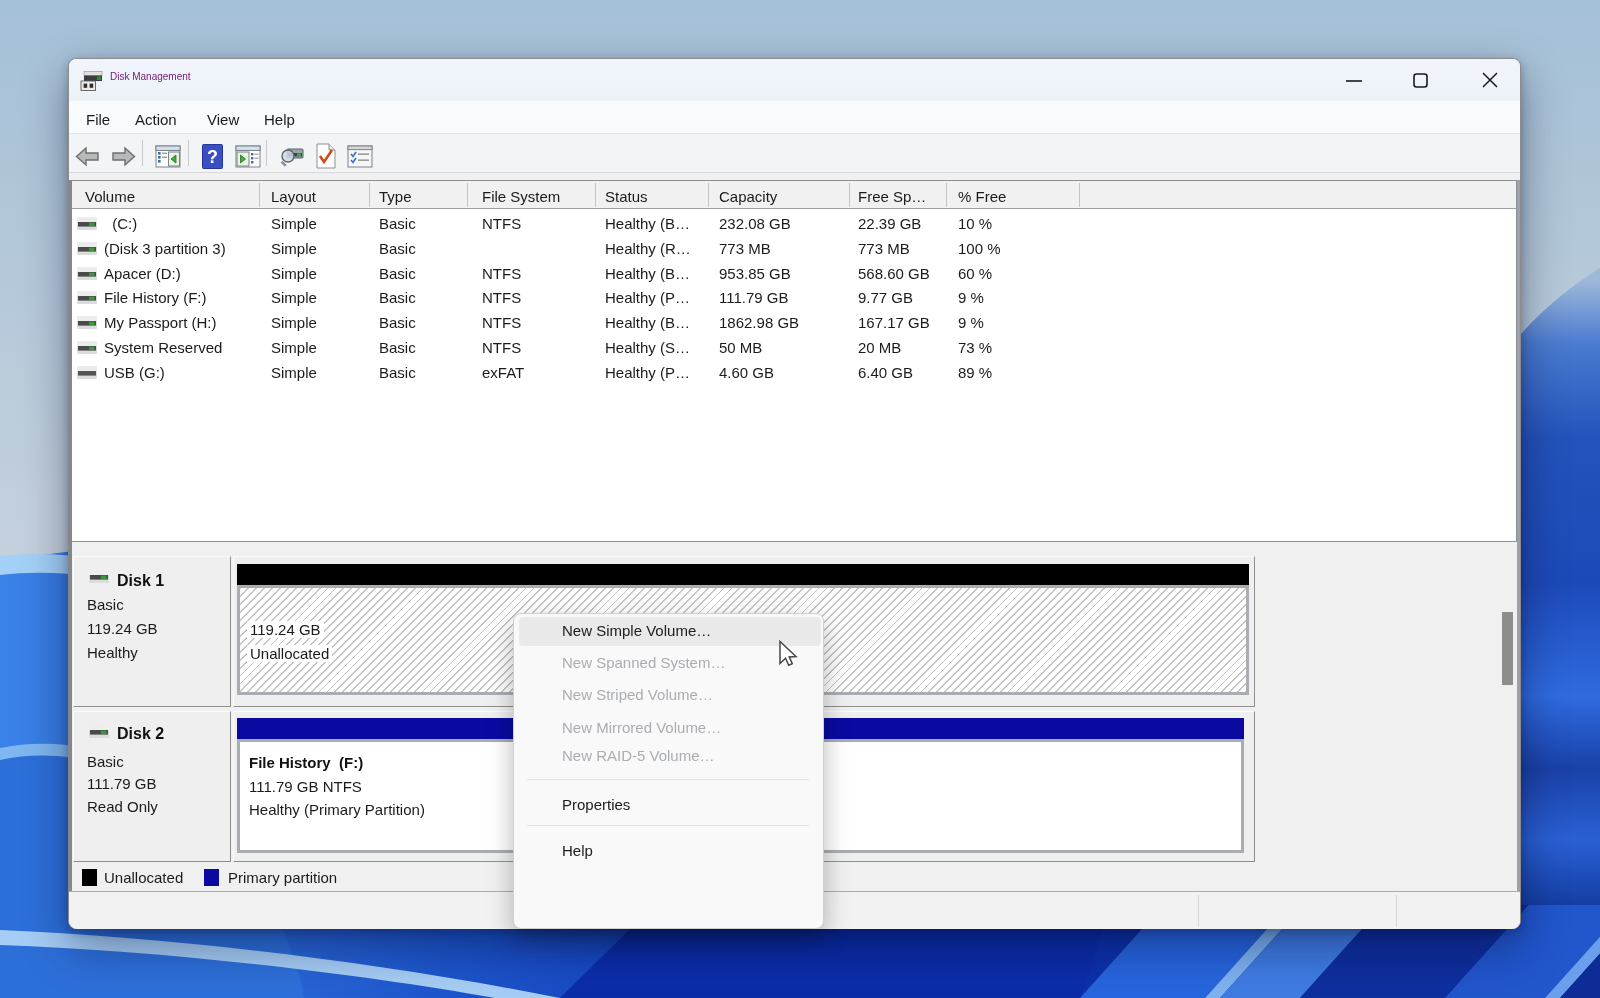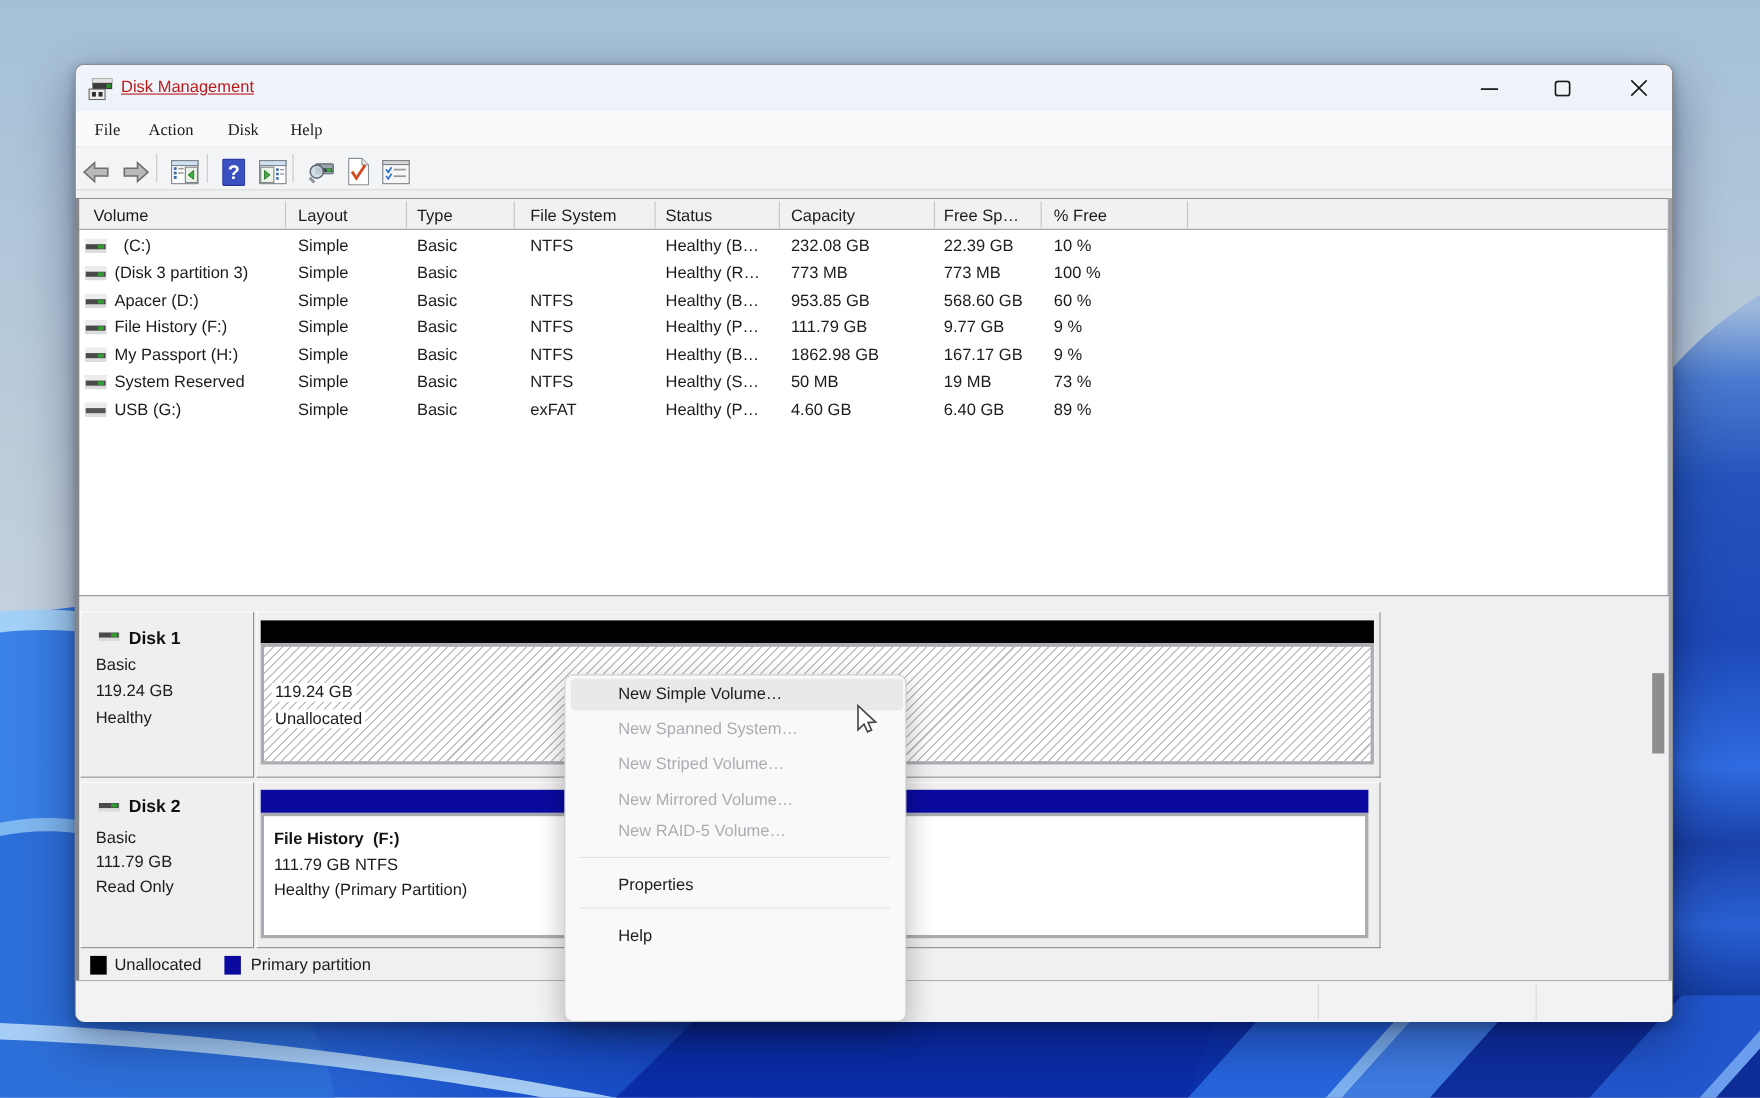--- a/index.html
+++ b/index.html
@@ -7,23 +7,23 @@
   body { font-family:"Liberation Sans", sans-serif; position:relative; }
   .abs { position:absolute; }
   #wall { position:absolute; left:0; top:0; width:1600px; height:998px; }
   #win {
     position:absolute; left:68px; top:58px; width:1453px; height:871px;
     background:#f0f0f0; border-radius:8px; border:1px solid #8c8c8c;
     box-shadow:0 18px 46px rgba(0,8,40,.40), 0 3px 10px rgba(0,8,40,.25);
   }
   #titlebar { position:absolute; left:0; top:0; width:100%; height:42px;
     background:linear-gradient(#f1f5fb,#edf2f9); border-radius:8px 8px 0 0; }
-  #title { position:absolute; left:41px; top:12px; font-size:15px; color:#b91c1c;text-decoration:underline; }
+  #title { position:absolute; left:41px; top:12px; font-size:10px; color:#701a75; }
   #menubar { position:absolute; left:0; top:42px; width:100%; height:33px; background:#f8fafc; border-bottom:1px solid #e6e6e6;}
-  .mi { position:absolute; top:52px; font-size:15px; color:#1b1b1b;font-family:Liberation Serif, serif; }
+  .mi { position:absolute; top:52px; font-size:15px; color:#1b1b1b; }
   #toolbar { position:absolute; left:0; top:75px; width:100%; height:39px; background:#f2f4f6; border-bottom:1px solid #d9d9d9; }
   .tsep { position:absolute; top:6px; width:1px; height:26px; background:#c9c9c9; }
   
   #lv { position:absolute; left:2px; top:121px; width:1446px; height:362px; background:#fff;
         border:1px solid #8a8f94; }
   #lvhead { position:absolute; left:0; top:0; width:100%; height:28px; background:#f1f1f1; border-bottom:1px solid #a0a0a0; }
   .hsep { position:absolute; top:2px; width:1px; height:24px; background:#c4c4c4; }
   .htxt { position:absolute; top:7px; font-size:15px; color:#1b1b1b; white-space:pre; }
   .row { position:absolute; left:0; width:100%; height:25px; }
   .c { position:absolute; top:4px; font-size:15px; color:#1b1b1b; white-space:pre; }
@@ -113,21 +113,21 @@
   <svg class="abs" style="left:1344px;top:14px" width="15" height="15" viewBox="0 0 15 15">
     <rect x="1" y="1" width="13" height="13" rx="2.5" fill="none" stroke="#1a1a1a" stroke-width="1.6"></rect>
   </svg>
   <svg class="abs" style="left:1413px;top:13px" width="16" height="16" viewBox="0 0 16 16">
     <path d="M1,1 L15,15 M15,1 L1,15" stroke="#1a1a1a" stroke-width="1.5"></path>
   </svg>
 
   <div id="menubar"></div>
   <span class="mi" style="left:17px">File</span>
   <span class="mi" style="left:66px">Action</span>
-  <span class="mi" style="left:138px">Disk</span>
+  <span class="mi" style="left:138px">View</span>
   <span class="mi" style="left:195px">Help</span>
 
   <div id="toolbar"></div>
   <div class="tsep" style="left:73px;top:81px"></div>
   <div class="tsep" style="left:119px;top:81px"></div>
   <div class="tsep" style="left:197px;top:81px"></div>
 
   <svg class="abs" style="left:6px;top:85px" width="25" height="25" viewBox="0 0 25 25">
     <path d="M1.5,12.5 L11,4 L11,9 L23,9 L23,16 L11,16 L11,21 Z" fill="#b9b9b9" stroke="#6e6e6e" stroke-width="1.4"></path>
   </svg>
@@ -291,21 +291,21 @@
           <rect x="0" y="0" width="20" height="5" fill="#ececec"></rect>
           <rect x="1" y="5" width="18" height="4.6" fill="#4a4a4a"></rect>
           <rect x="12" y="5.6" width="5.5" height="3.4" fill="#2f9e2f"></rect>
         </svg>
       <span class="c" style="left:32px">System Reserved</span>
         <span class="c" style="left:199px">Simple</span>
         <span class="c" style="left:307px">Basic</span>
         <span class="c" style="left:410px">NTFS</span>
         <span class="c" style="left:533px">Healthy (S…</span>
         <span class="c" style="left:647px">50 MB</span>
-        <span class="c" style="left:786px">19 MB</span>
+        <span class="c" style="left:786px">20 MB</span>
         <span class="c" style="left:886px">73 %</span>
     </div>
     <div class="row" style="top:179px">
       <svg class="dico" viewBox="0 0 20 13">
           <rect x="0" y="0" width="20" height="13" rx="1" fill="#dcdcdc"></rect>
           <rect x="0" y="0" width="20" height="5" fill="#ececec"></rect>
           <rect x="1" y="5" width="18" height="4.6" fill="#555"></rect>
         </svg>
       <span class="c" style="left:32px">USB (G:)</span>
         <span class="c" style="left:199px">Simple</span>

